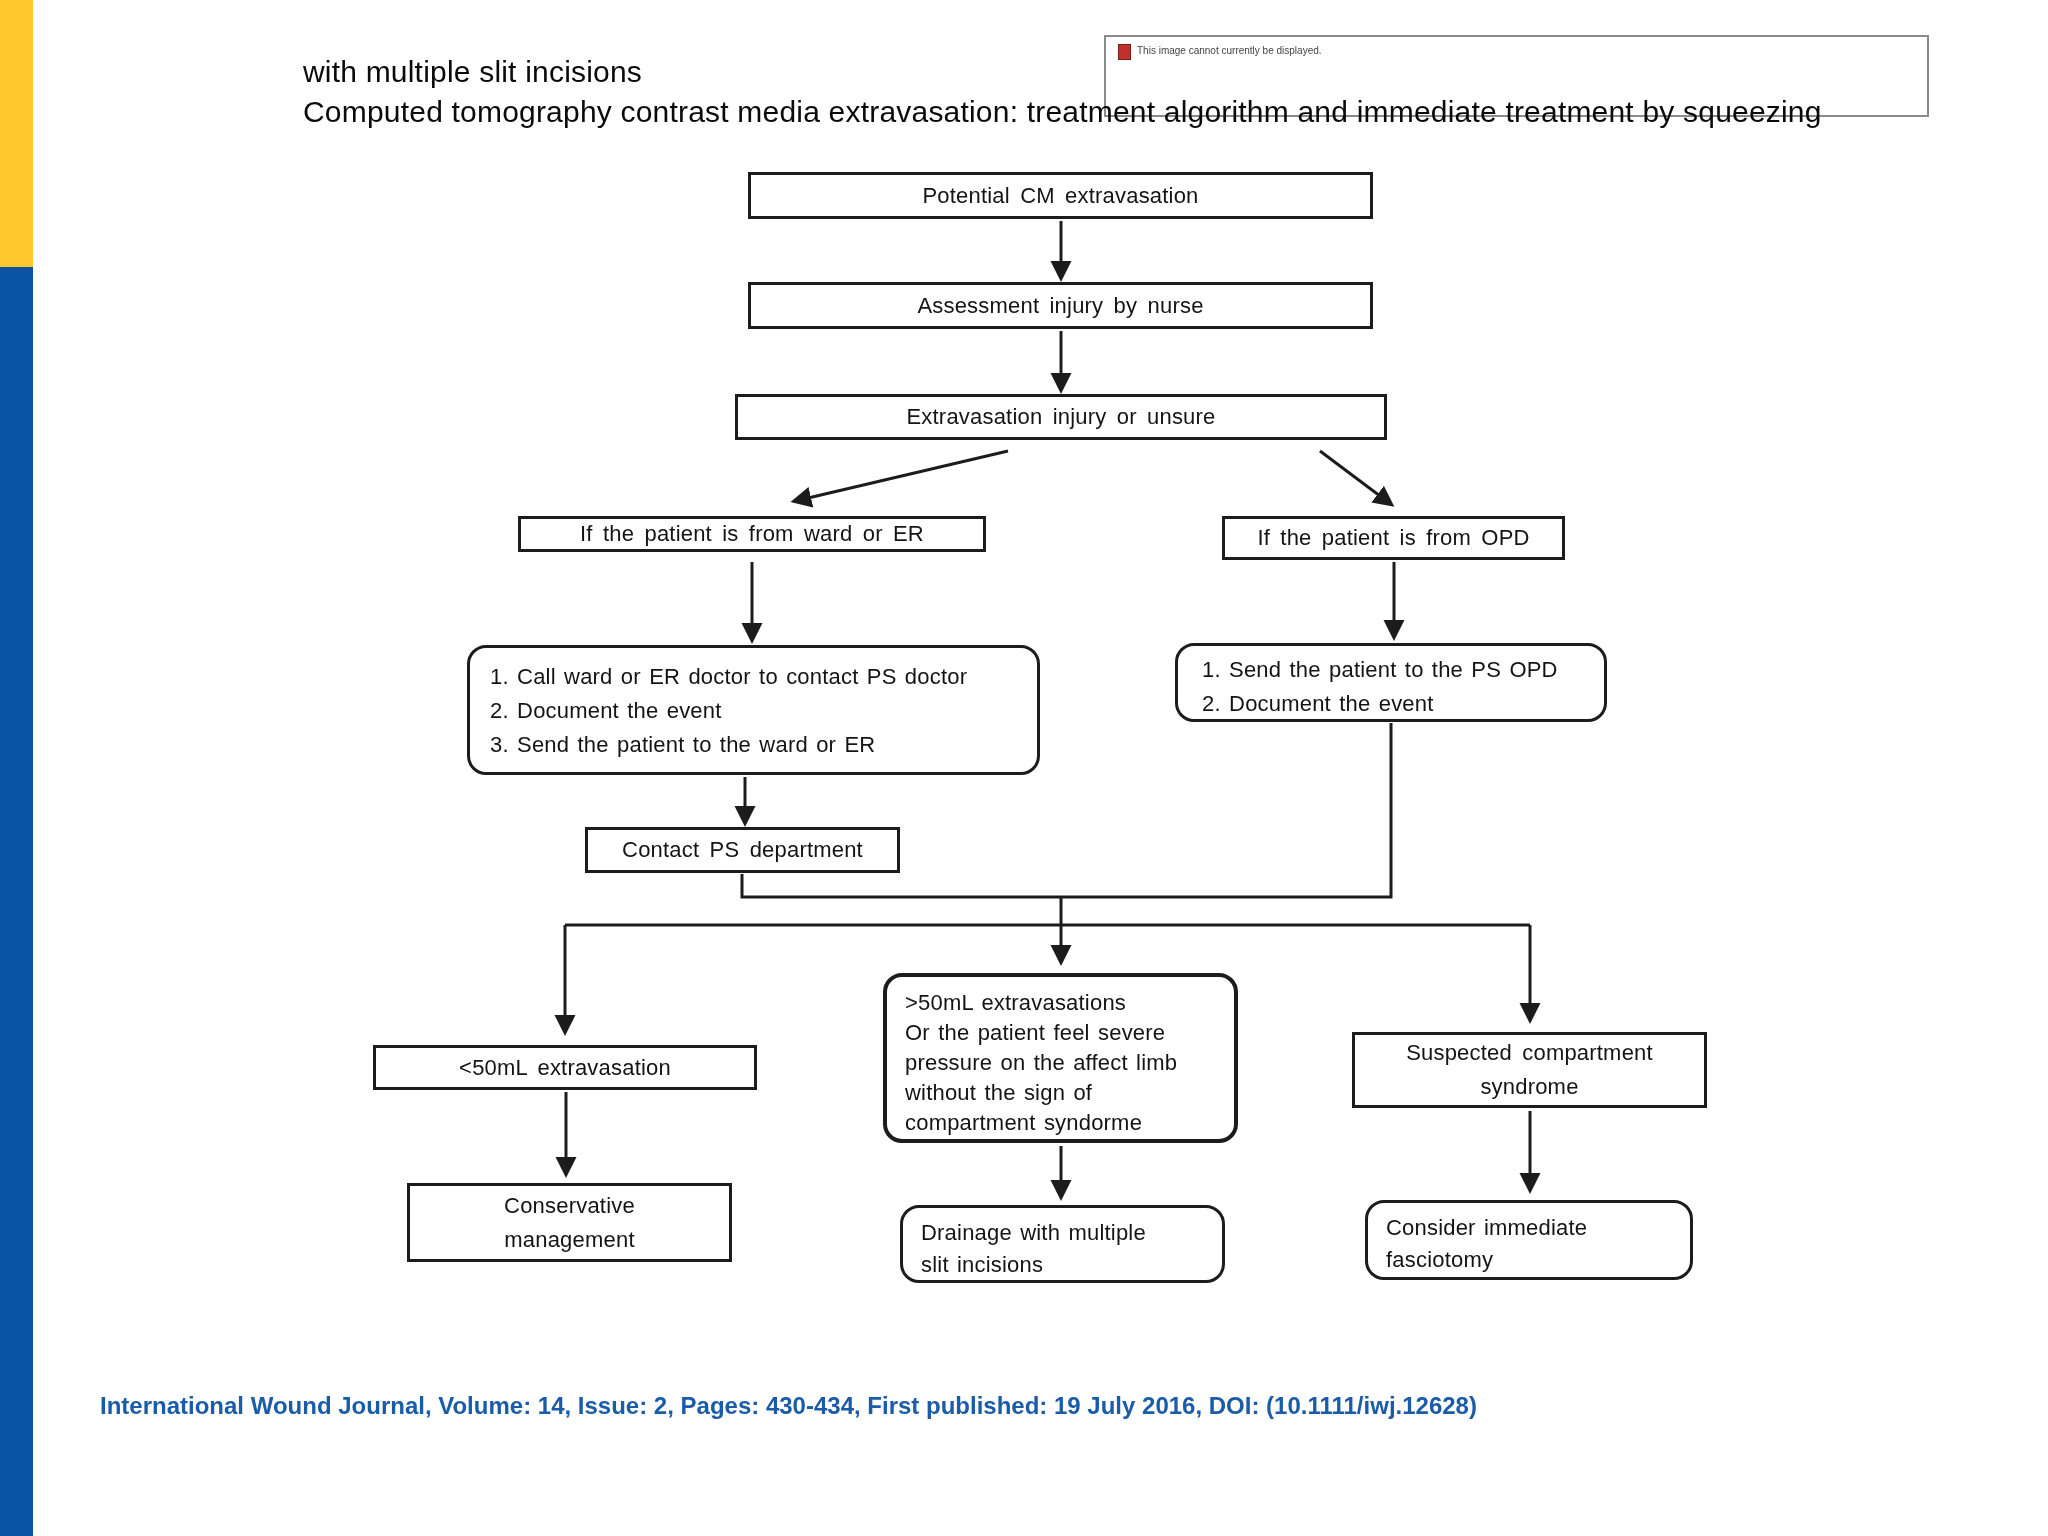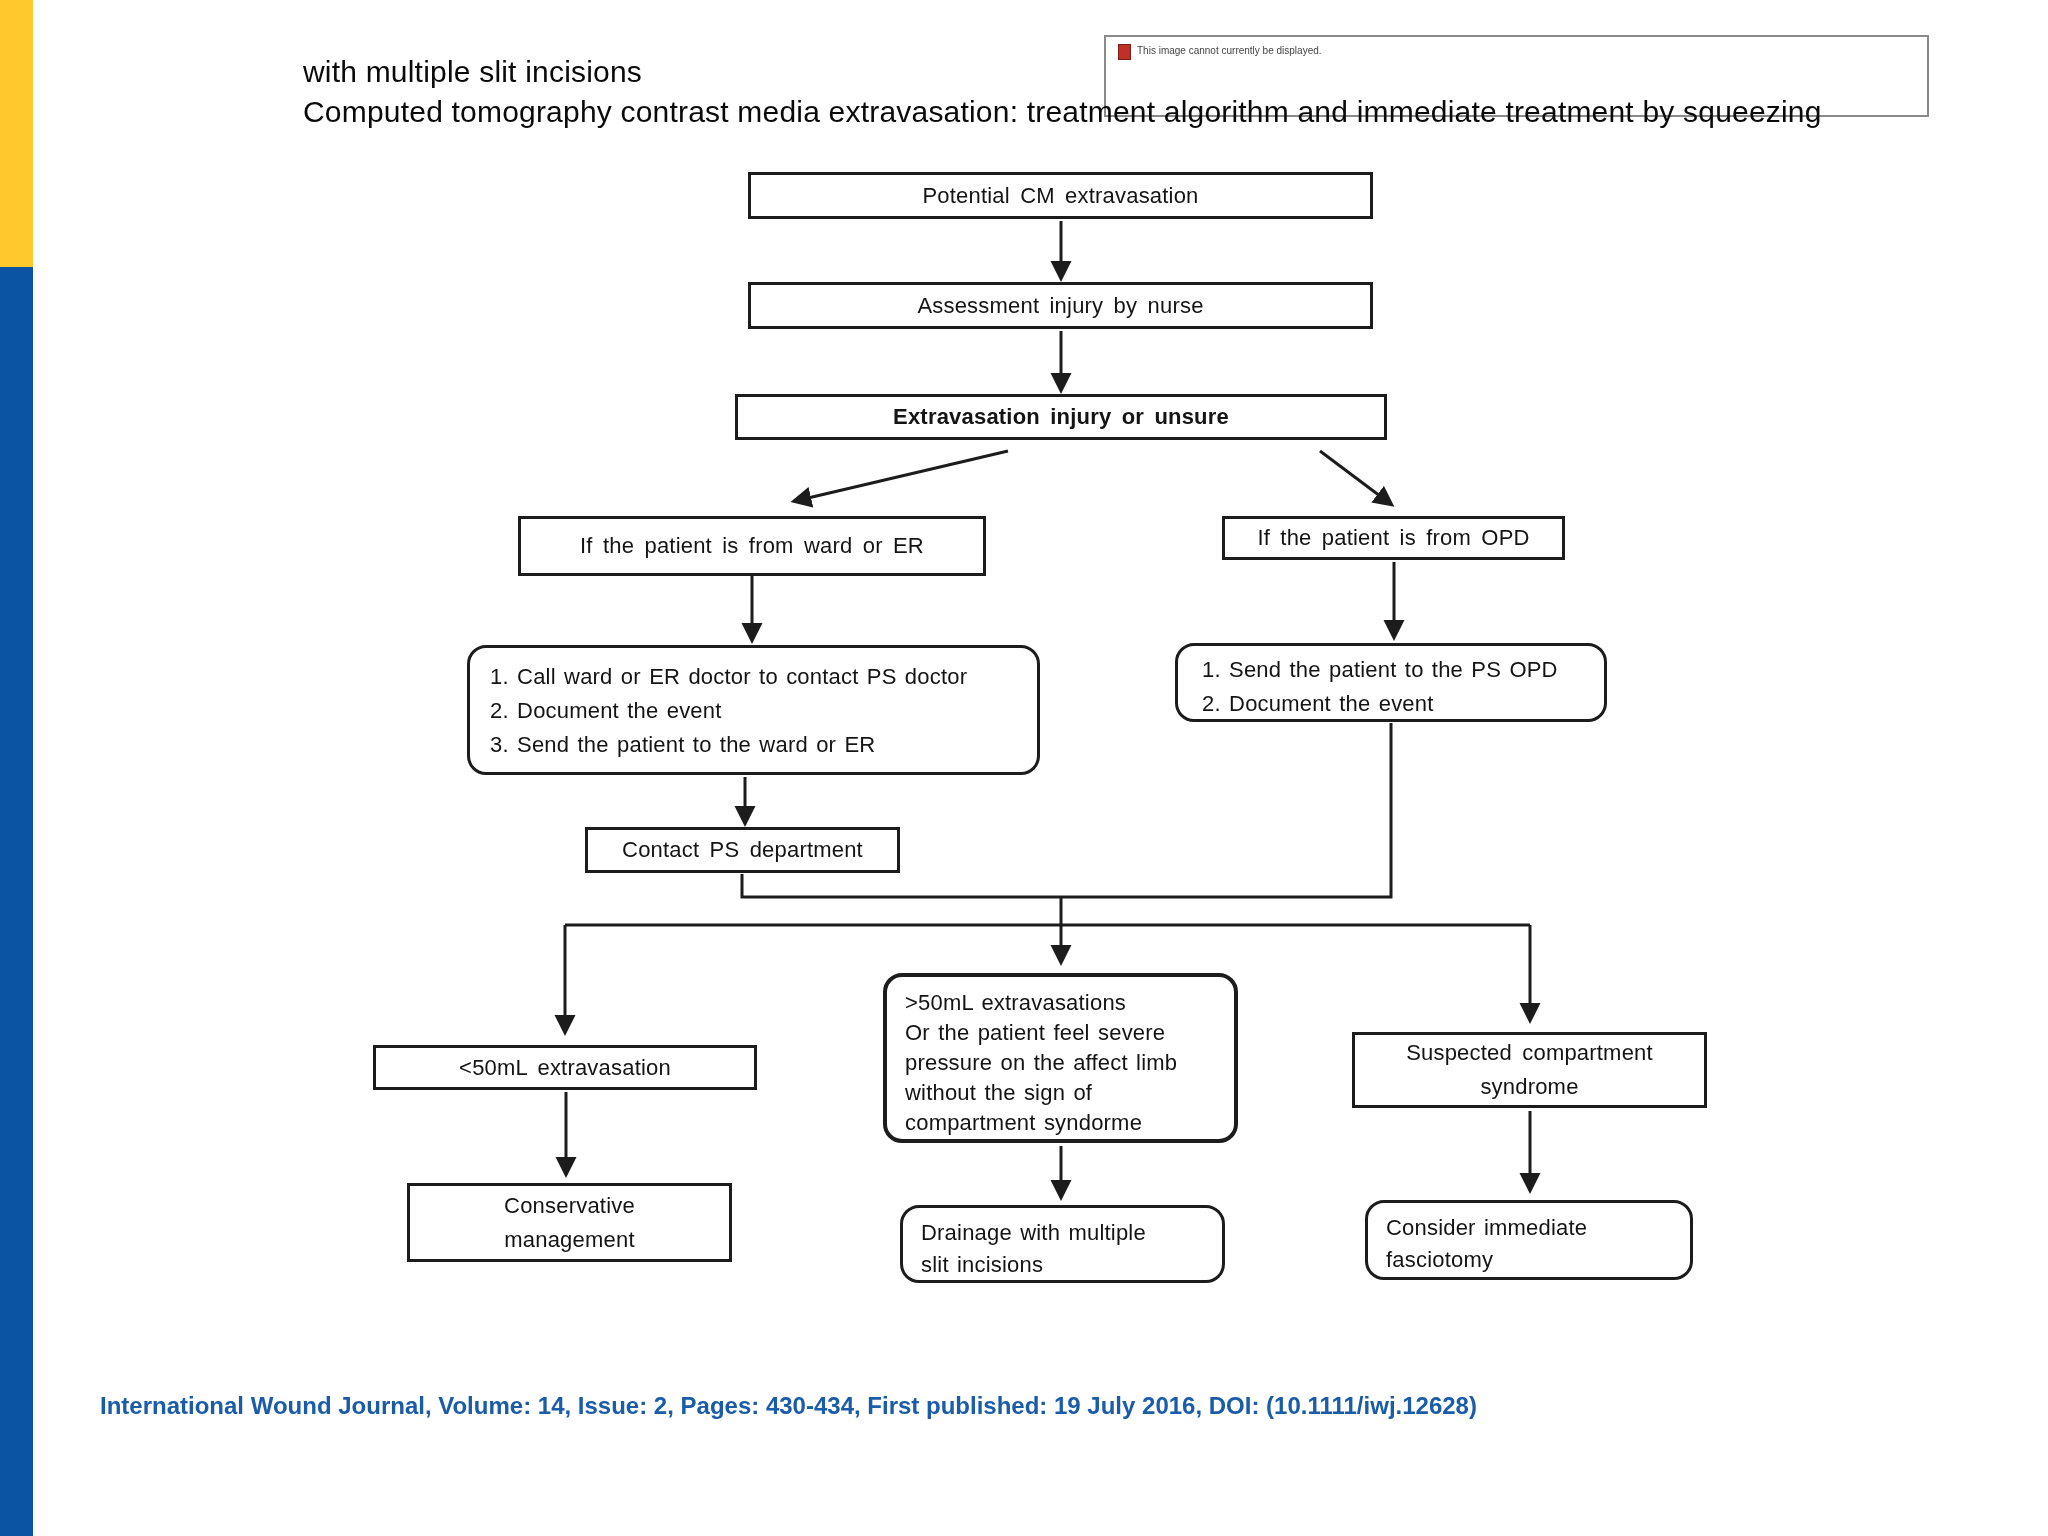--- a/index.html
+++ b/index.html
@@ -37,22 +37,22 @@
     position:absolute;background:#ffffff;border:3px solid #1c1c1c;
     color:#141414;font-size:22px;z-index:2;word-spacing:4px;letter-spacing:0.2px;
     box-sizing:border-box;
   }
   .center{display:flex;flex-direction:column;align-items:center;justify-content:center;text-align:center;}
   .leftal{text-align:left;border-radius:19px;}
   .ln{display:block;}
 
   #n-potential{left:748px;top:172px;width:625px;height:47px;}
   #n-assessment{left:748px;top:282px;width:625px;height:47px;}
-  #n-extravasation{left:735px;top:394px;width:652px;height:46px;font-weight:bold;}
-  #n-from_ward_er{left:518px;top:516px;width:468px;height:60px;}
+  #n-extravasation{left:735px;top:394px;width:652px;height:46px;}
+  #n-from_ward_er{left:518px;top:516px;width:468px;height:36px;}
   #n-from_opd{left:1222px;top:516px;width:343px;height:44px;}
   #n-ward_steps{left:467px;top:645px;width:573px;height:130px;padding:12px 0 0 20px;line-height:34px;word-spacing:2px;}
   #n-opd_steps{left:1175px;top:643px;width:432px;height:79px;padding:7px 0 0 24px;line-height:34px;word-spacing:2px;}
   #n-contact_ps{left:585px;top:827px;width:315px;height:46px;}
   #n-less_50{left:373px;top:1045px;width:384px;height:45px;}
   #n-more_50{left:883px;top:973px;width:355px;height:170px;border-width:4px;padding:11px 0 0 18px;line-height:30px;word-spacing:2px;}
   #n-suspected{left:1352px;top:1032px;width:355px;height:76px;line-height:34px;}
   #n-conservative{left:407px;top:1183px;width:325px;height:79px;line-height:34px;}
   #n-drainage{left:900px;top:1205px;width:325px;height:78px;padding:9px 0 0 18px;line-height:32px;word-spacing:2px;}
   #n-fasciotomy{left:1365px;top:1200px;width:328px;height:80px;padding:9px 0 0 18px;line-height:32px;word-spacing:2px;}

